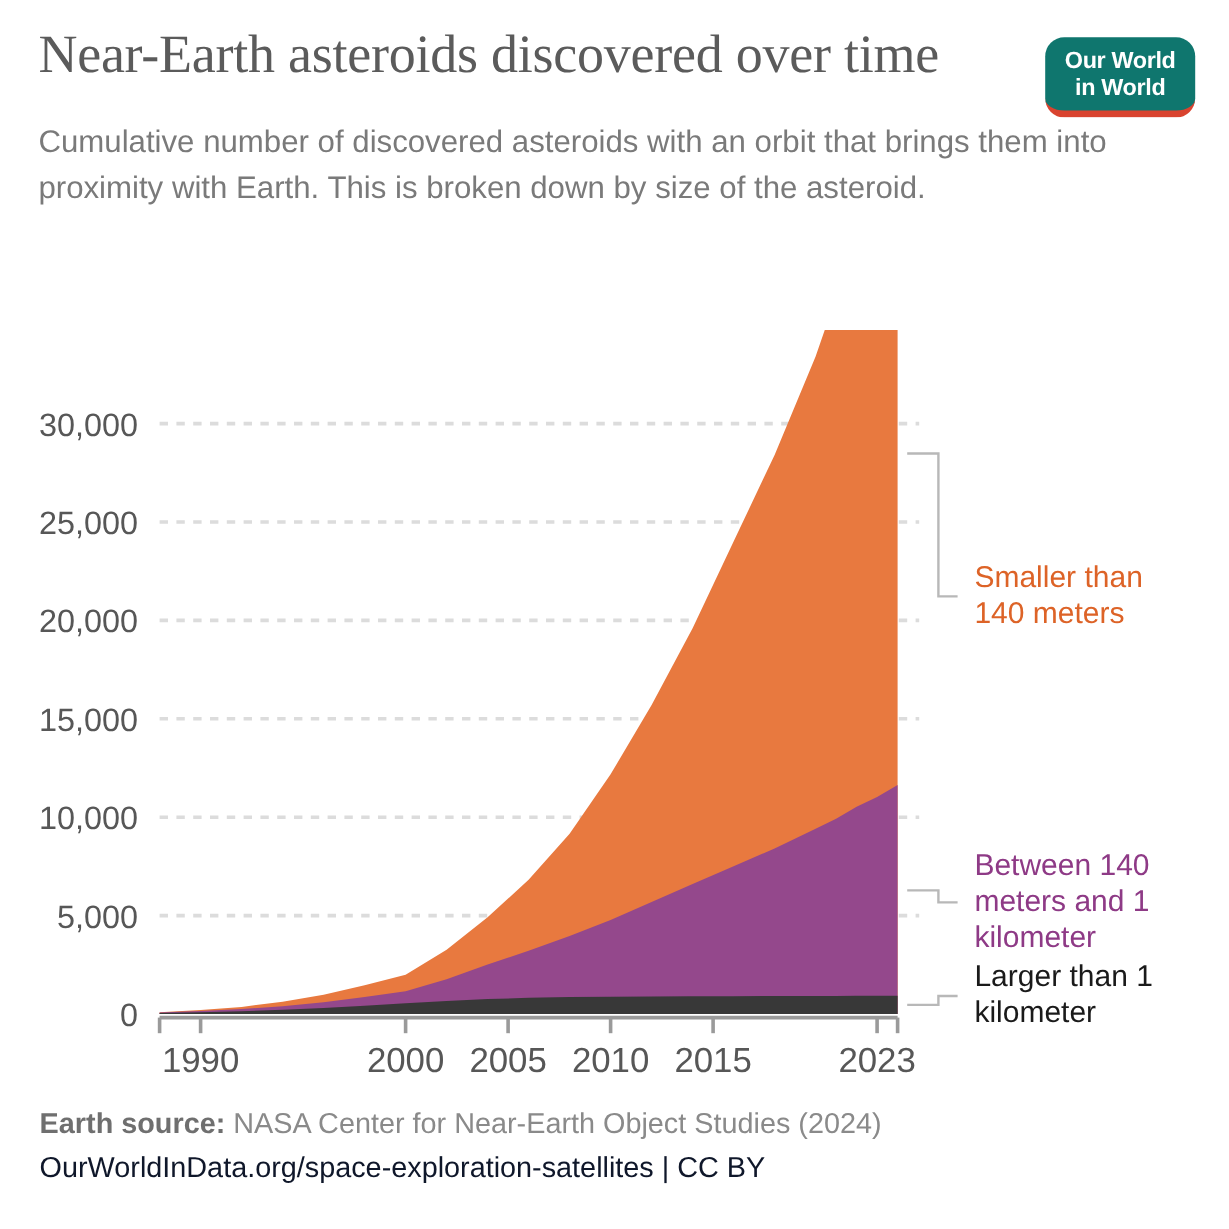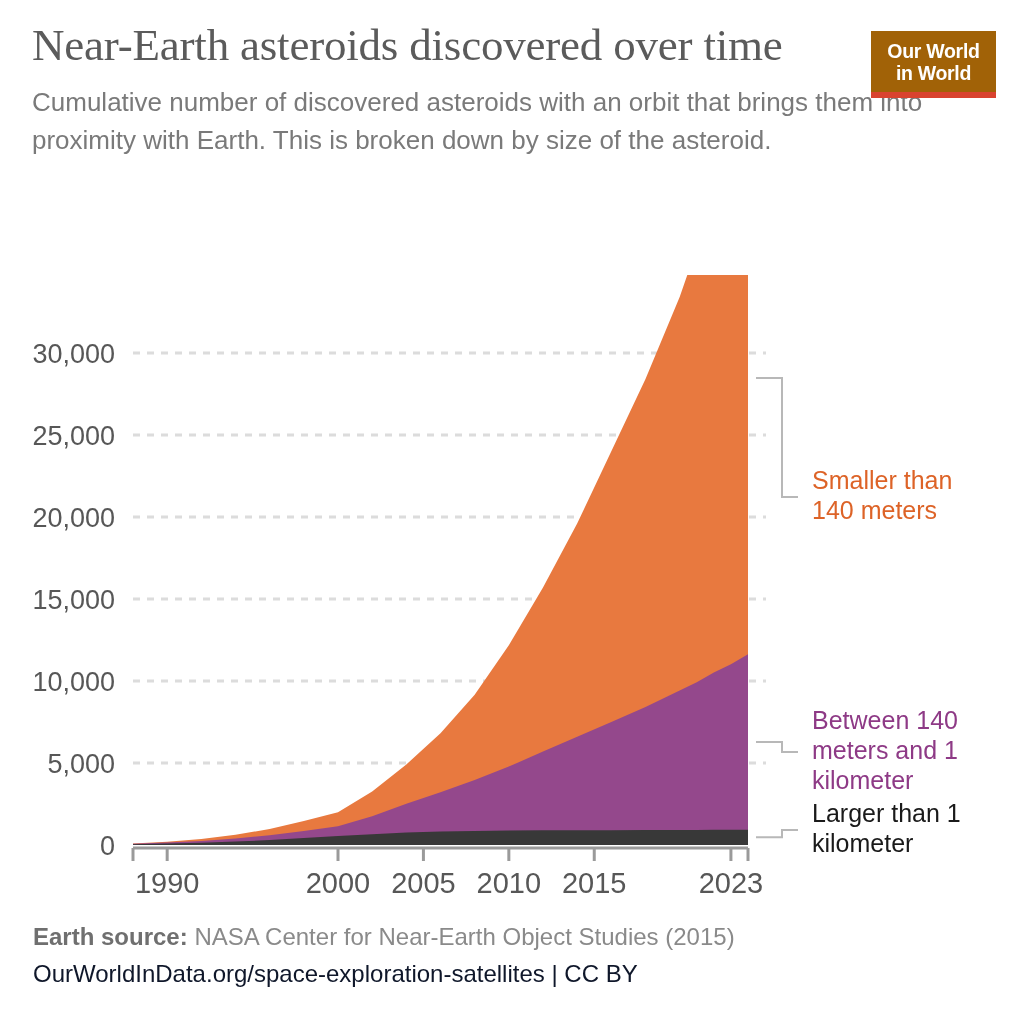--- a/index.html
+++ b/index.html
@@ -31,40 +31,41 @@
     font-family: "Liberation Serif", serif;
     font-size: 45px;
     line-height: 47px;
     color: #5b5b5b;
     font-weight: normal;
     margin: 0;
     width: 790px;
     letter-spacing: -0.2px;
   }
   .subtitle {
-    margin: 14px 0 0 0;
+    margin: 30px 0 0 0;
     font-family: "Liberation Sans", sans-serif;
     font-size: 26px;
     line-height: 38px;
     color: #7a7a7a;
     width: 950px;
     font-weight: normal;
   }
 
   
   .logo {
     position: absolute;
     right: 28px;
     top: 31px;
     width: 125px;
-    background: #a16207;
+    background: #0f766e;
     padding: 9px 8px 8px 8px;
     box-sizing: border-box;
     text-align: center;
     border-bottom: 6px solid #d9432f;
+    border-radius: 16px;
   }
   .logo-line {
     color: #ffffff;
     font-size: 19.5px;
     line-height: 22px;
     font-weight: bold;
     letter-spacing: -0.3px;
     white-space: nowrap;
   }
 
@@ -178,18 +179,18 @@
           <text x="812" y="514" class="legend-label" fill="#8e3a86">kilometer</text>
           <path d="M 756 562.374 L 782 562.374 L 782 555 L 798 555" fill="none" stroke="#b8b8b8" stroke-width="2"></path>
           <text x="812" y="547" class="legend-label" fill="#1a1a1a">Larger than 1</text>
           <text x="812" y="577" class="legend-label" fill="#1a1a1a">kilometer</text>
         </g>
     </svg>
   </div>
 
   <div class="footer">
     <div>
-      <span class="src-label">Earth source:</span><span> NASA Center for Near-Earth Object Studies (2015)</span>
+      <span class="src-label">Earth source:</span><span> NASA Center for Near-Earth Object Studies (2024)</span>
     </div>
     <div class="footer-line2">OurWorldInData.org/space-exploration-satellites | CC BY</div>
   </div>
 
 </div>
 
 </body></html>

